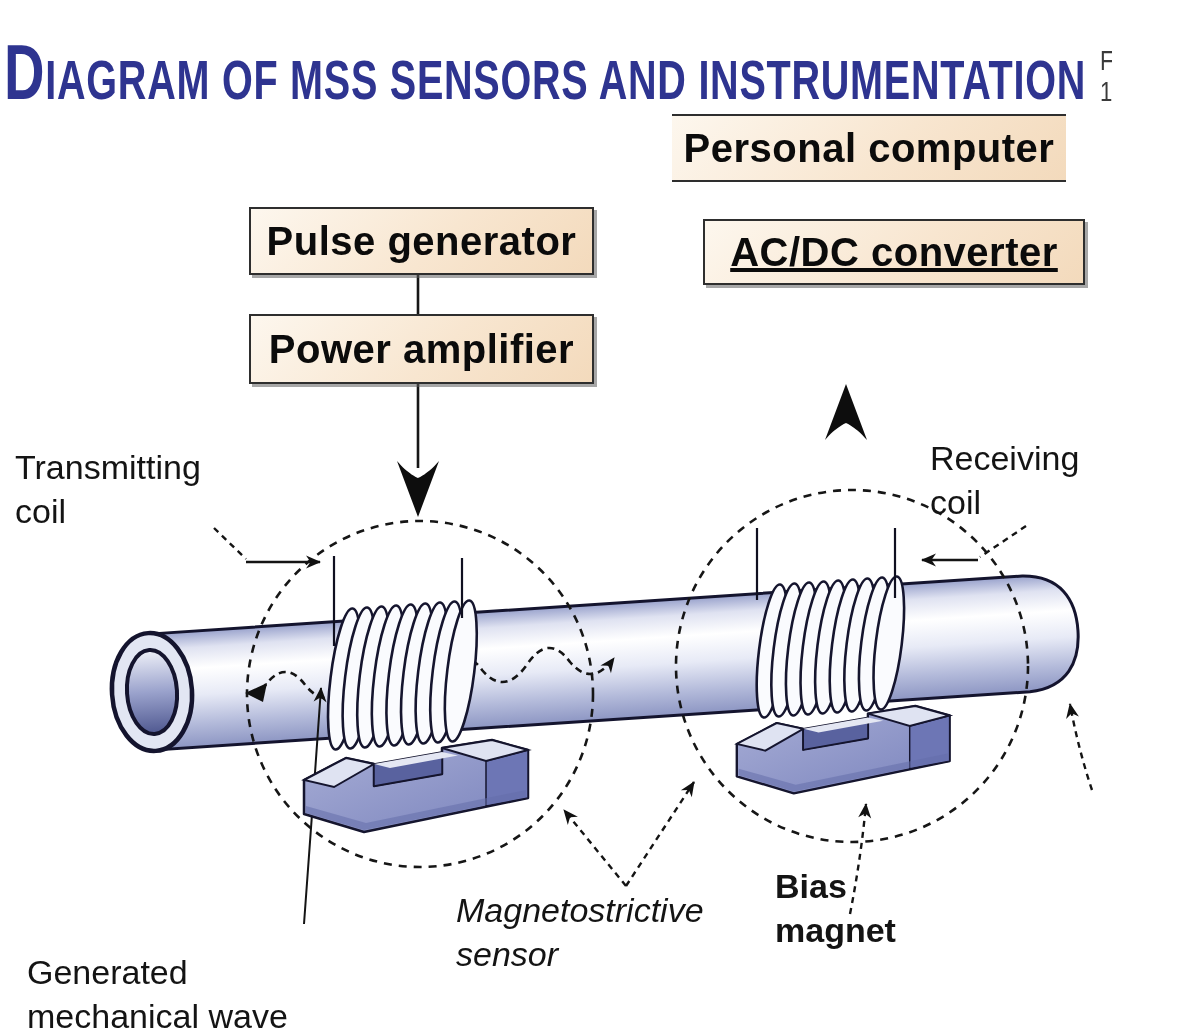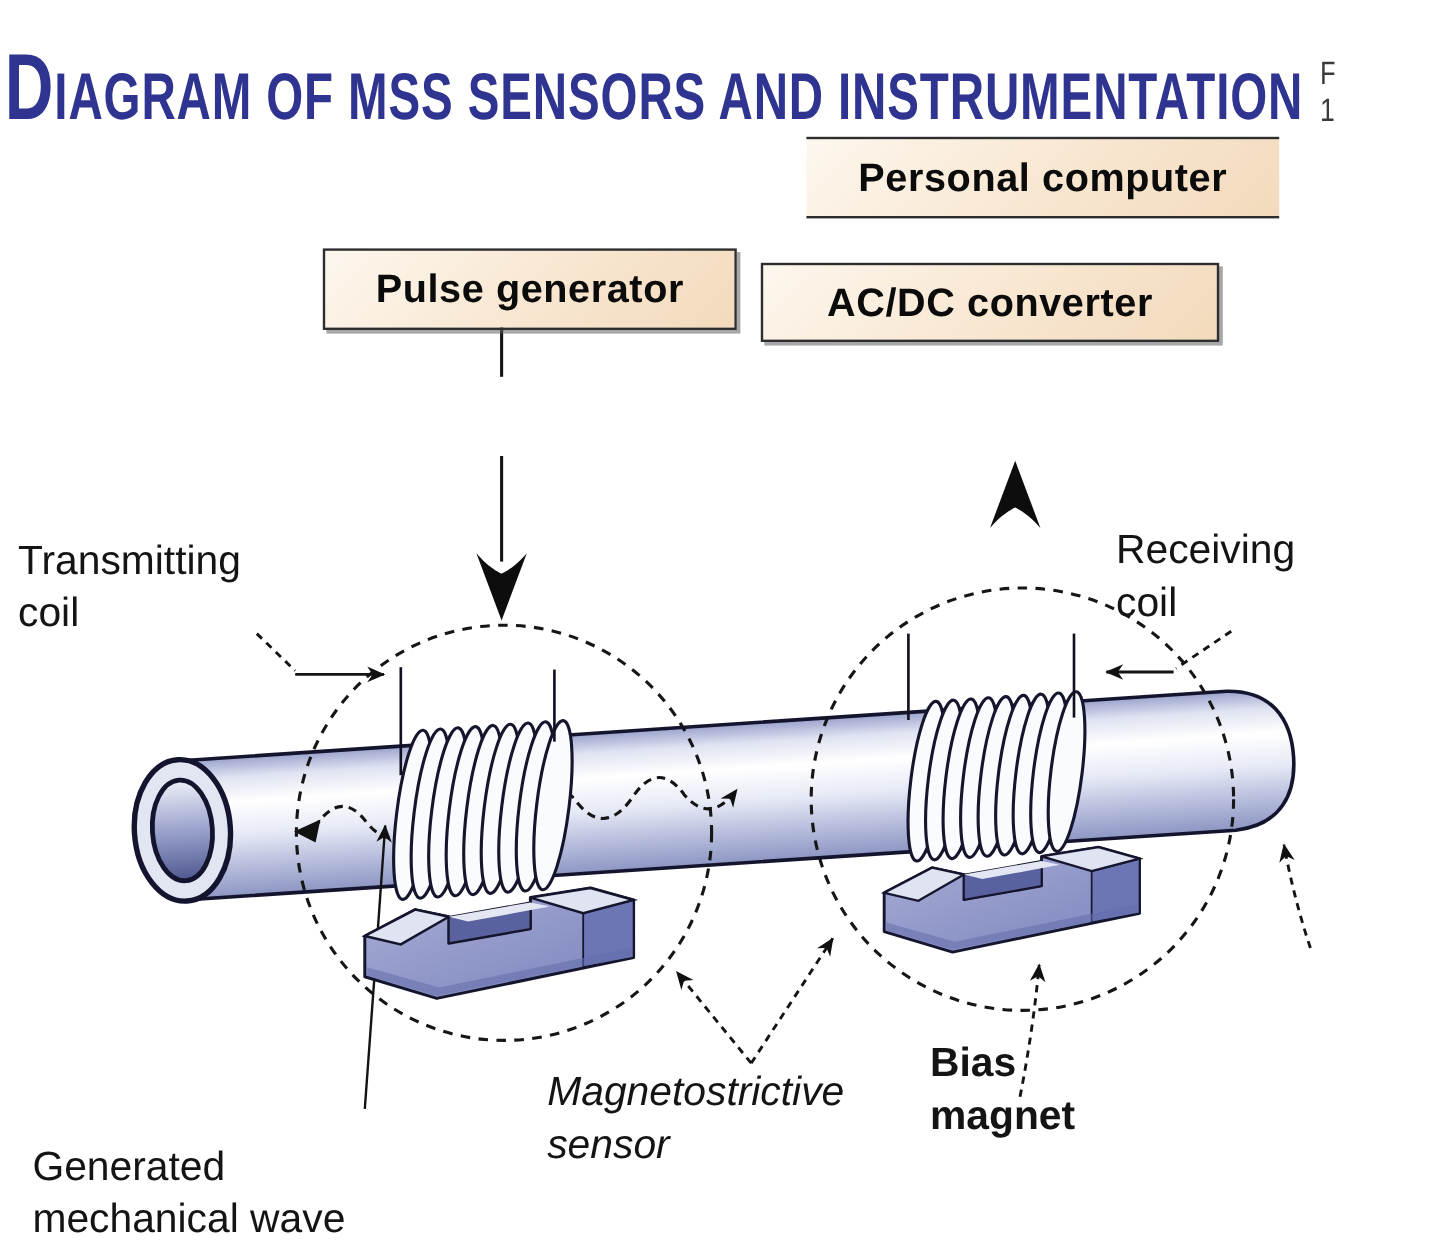--- a/index.html
+++ b/index.html
@@ -14,25 +14,25 @@
   .title .t-init{font-size:78px;}
   .title .t-rest{font-size:55px;}
   .figlabel{position:absolute;left:1100px;top:46px;font-size:27px;color:#3a3a3a;
             transform:scaleX(0.82);transform-origin:0 0;}
 
   
   .box{position:absolute;display:flex;align-items:center;justify-content:center;
        border:2px solid #2e2e2e;
        background:linear-gradient(135deg,#fdf7ee 0%,#f8e6d0 55%,#f3dabc 100%);
        box-shadow:3px 3px 0 rgba(95,95,95,.55);
-       font-weight:700;font-size:33px;color:#0b0b0b;letter-spacing:.5px;}
+       font-weight:700;font-size:40px;color:#0b0b0b;letter-spacing:.5px;}
   #box-personal{left:672px;top:114px;width:394px;height:64px;
                 border-left:none;border-right:none;box-shadow:none;}
-  #box-pulse{left:249px;top:207px;width:341px;height:64px;margin-left:20px;}
-  #box-acdc{left:634px;top:219px;width:378px;height:62px;}
+  #box-pulse{left:249px;top:207px;width:341px;height:64px;}
+  #box-acdc{left:703px;top:219px;width:378px;height:62px;text-decoration:underline;}
   #box-power{left:249px;top:314px;width:341px;height:66px;}
   #box-signal{left:668px;top:314px;width:404px;height:64px;}
 
   
   .lbl{position:absolute;color:#141414;font-size:34px;line-height:1.3;
        white-space:pre-line;}
   #lbl-transmitting{left:15px;top:445px;width:280px;}
   #lbl-receiving{left:930px;top:436px;width:240px;}
   #lbl-generated{left:27px;top:922px;width:340px;margin-top:28px;}
   #lbl-magneto{left:456px;top:888px;width:360px;font-style:italic;}
@@ -151,20 +151,21 @@
     </g>
   </svg>
 
   <h1 class="title"><span class="t-init">D</span><span class="t-rest">IAGRAM OF MSS SENSORS AND INSTRUMENTATION</span></h1>
 
   <div class="figlabel">Fig 1</div>
 
   <div class="box" id="box-personal">Personal computer</div>
   <div class="box" id="box-pulse">Pulse generator</div>
   <div class="box" id="box-acdc">AC/DC converter</div>
+  <div class="box" id="box-power">Power amplifier</div>
 
   <div class="lbl" id="lbl-transmitting">Transmitting
 coil</div>
   <div class="lbl" id="lbl-receiving">Receiving
 coil</div>
   <div class="lbl" id="lbl-generated">Generated
 mechanical wave</div>
   <div class="lbl" id="lbl-magneto">Magnetostrictive
 sensor</div>
   <div class="lbl" id="lbl-bias">Bias

